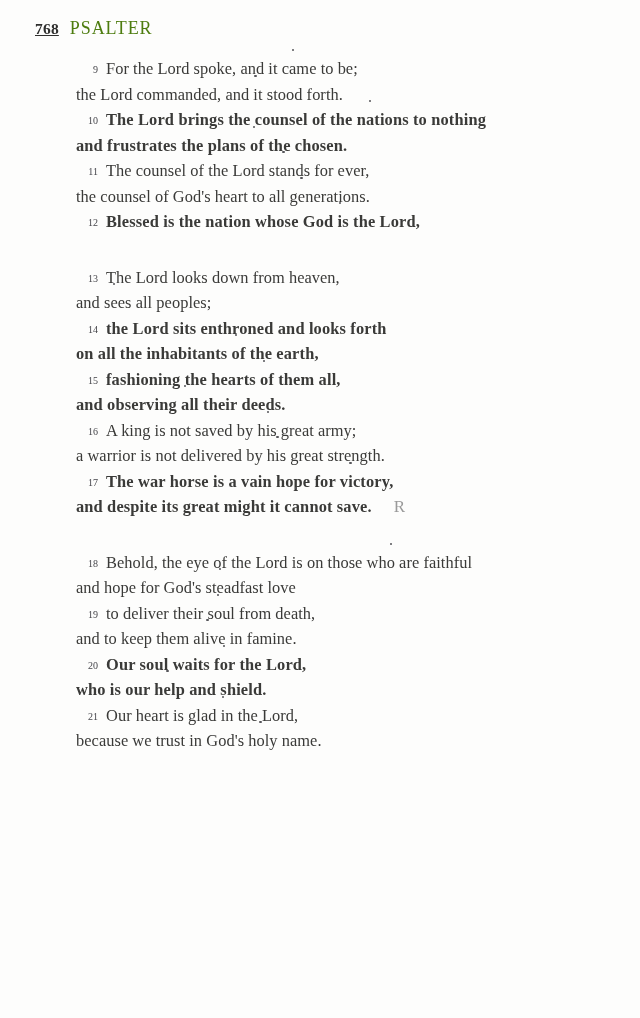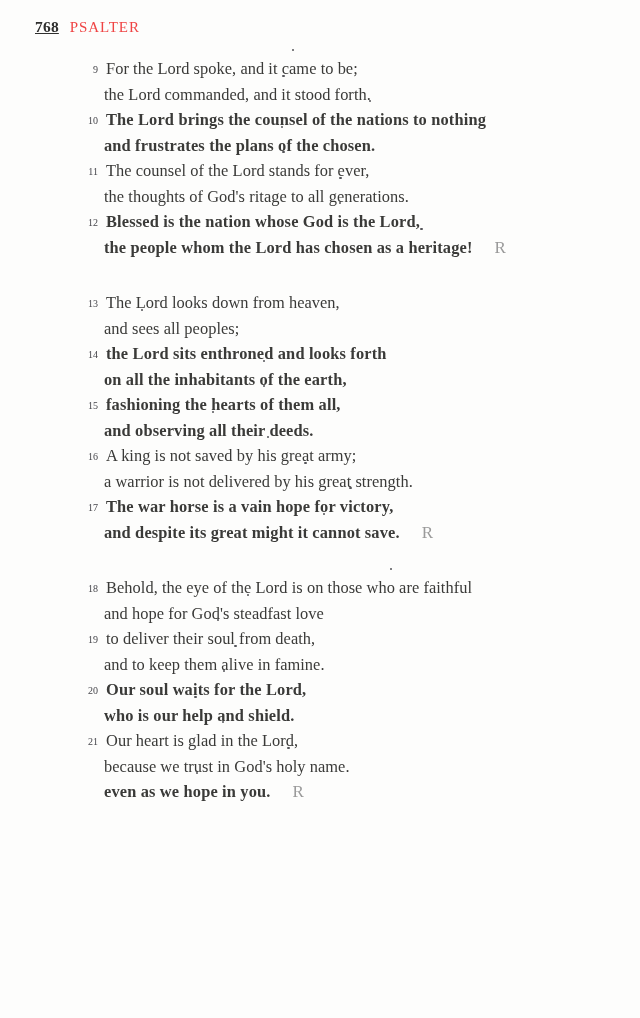--- a/index.html
+++ b/index.html
@@ -33,22 +33,22 @@
     white-space: nowrap;
   }
   .folio {
     font-weight: bold;
     font-size: 15.5px;
     color: #2f2f2e;
     letter-spacing: 0.2px;
     text-decoration: underline;
   }
   .head-title {
-    font-size: 15px;
-    color: #ef4444;
+    font-size: 18px;
+    color: #4d7c0f;
     letter-spacing: 0.9px;
   }
 
   
   .psalm {
     position: absolute;
     top: 56px;
     left: 0;
     right: 0;
   }
@@ -65,21 +65,21 @@
   .line {
     position: relative;
     display: block;
     white-space: nowrap;
     font-size: 16.4px;
     line-height: 25.5px;
     letter-spacing: 0.05px;
   }
 
   .line.l1 { padding-left: 106px; }
-  .line.l2 { padding-left: 104px; }
+  .line.l2 { padding-left: 76px; }
 
   .verse.bold .line {
     font-weight: bold;
     letter-spacing: 0.15px;
   }
 
   .vnum {
     position: absolute;
     left: 78px;
     top: 1px;
@@ -133,25 +133,24 @@
         <div class="verse">
           <div class="line l1"><span class="vnum">9</span><span>For the Lord spoke, and it c</span><span class="pt">a</span><span>me to be;</span></div>
           <div class="line l2"><span>the Lord commanded, and </span><span class="pt">i</span><span>t stood forth.</span></div>
         </div>
         <div class="verse bold">
           <div class="line l1"><span class="vnum">10</span><span>The Lord brings the counsel of the n</span><span class="pt">a</span><span>tions to nothing</span></div>
           <div class="line l2"><span>and frustrates the plans </span><span class="pt">o</span><span>f the chosen.</span></div>
         </div>
         <div class="verse">
           <div class="line l1"><span class="vnum">11</span><span>The counsel of the Lord st</span><span class="pt">a</span><span>nds for ever,</span></div>
-          <div class="line l2"><span>the thoughts of God's ritage to all g</span><span class="pt">e</span><span>nerations.</span></div>
+          <div class="line l2"><span>the counsel of God's heart to all g</span><span class="pt">e</span><span>nerations.</span></div>
         </div>
         <div class="verse bold">
           <div class="line l1"><span class="vnum">12</span><span>Blessed is the nation whose God </span><span class="pt">i</span><span>s the Lord,</span></div>
-          <div class="line l2"><span>the people whom the Lord has chosen as a h</span><span class="pt">e</span><span>ritage!</span><span class="refrain">R</span></div>
         </div>
       </div>
       <div class="stanza">
         <div class="verse">
           <div class="line l1"><span class="vnum">13</span><span>The Lord looks down from heaven,</span></div>
           <div class="line l2"><span>and s</span><span class="pt">e</span><span>es all peoples;</span></div>
         </div>
         <div class="verse bold">
           <div class="line l1"><span class="vnum">14</span><span>the Lord sits enthroned and looks forth</span></div>
           <div class="line l2"><span>on all the inhabitants </span><span class="pt">o</span><span>f the earth,</span></div>
@@ -180,18 +179,17 @@
         </div>
         <div class="verse bold">
           <div class="line l1"><span class="vnum">20</span><span>Our soul waits f</span><span class="pt">o</span><span>r the Lord,</span></div>
           <div class="line l2"><span>who is our h</span><span class="pt">e</span><span>lp and shield.</span></div>
         </div>
         <div class="verse">
           <div class="line l1"><span class="vnum">21</span><span>Our heart is glad </span><span class="pt">i</span><span>n the Lord,</span></div>
           <div class="line l2"><span>because we trust in God's h</span><span class="pt">o</span><span>ly name.</span></div>
         </div>
         <div class="verse bold">
-          <div class="line l2"><span>even as we h</span><span class="pt">o</span><span>pe in you.</span><span class="refrain">R</span></div>
         </div>
       </div>
     </div>
 
 </div>
 
 </body></html>

